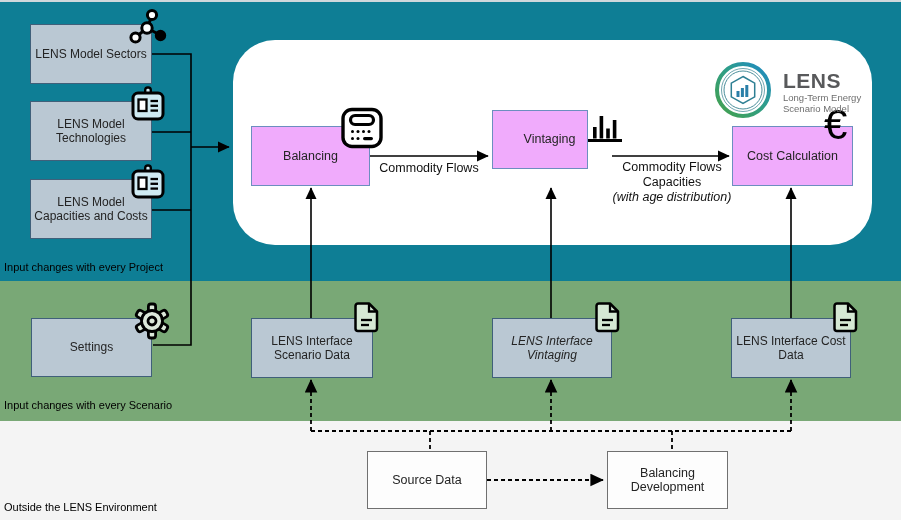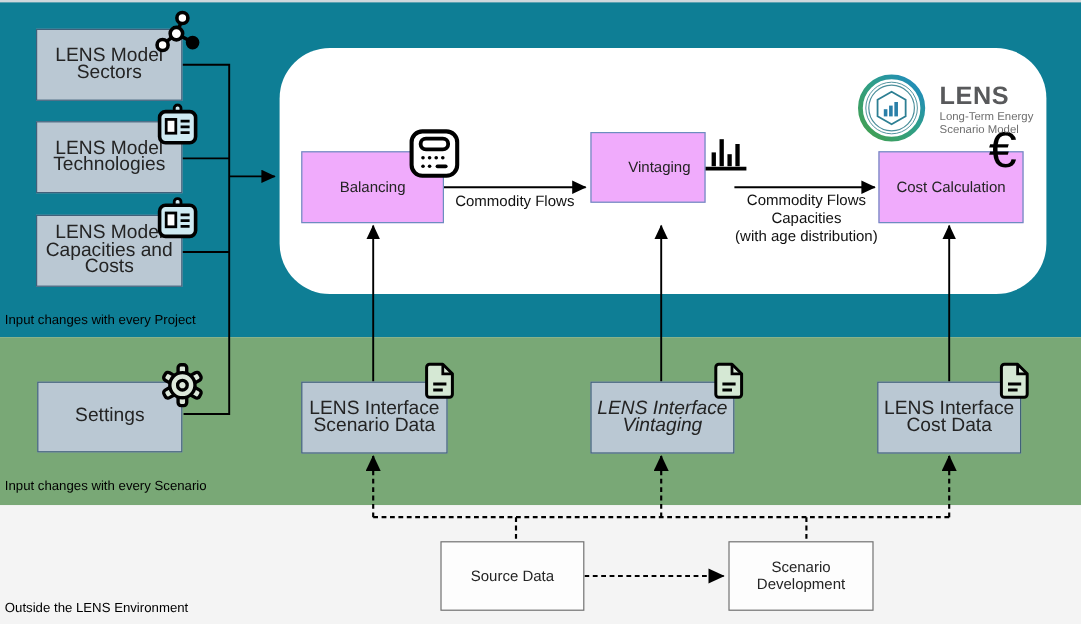--- a/index.html
+++ b/index.html
@@ -6,21 +6,21 @@
   .canvas{position:relative;width:901px;height:520px;overflow:hidden;
           font-family:"Liberation Sans",sans-serif;color:#242424;background:#f4f4f4;}
   .band{position:absolute;left:0;width:901px;}
   .band-project{top:0;height:281px;background:#0e7e95;}
   .band-scenario{top:281px;height:140px;background:#79a876;}
   .band-outside{top:421px;height:99px;background:#f4f4f4;}
   .top-edge{position:absolute;left:0;top:0;width:901px;height:2px;background:#cfd8dc;}
   .engine-panel{position:absolute;left:233px;top:40px;width:639px;height:205px;
                 background:#ffffff;border-radius:42px;}
   .node{position:absolute;display:flex;align-items:center;justify-content:center;
-        text-align:center;font-size:16px;line-height:14.5px;box-sizing:border-box;padding:2px;}
+        text-align:center;font-size:12px;line-height:14.5px;box-sizing:border-box;padding:2px;}
   .node-data{background:#bac8d3;border:1px solid #40607a;}
   .node-process{background:#f0abfc;border:1px solid #6c8ebf;font-size:12.5px;}
   .node-external{background:#fdfdfd;border:1px solid #707070;font-size:12.5px;}
   .region-label{position:absolute;font-size:11px;color:#000;white-space:nowrap;}
   .edge-label{position:absolute;font-size:12.5px;line-height:15px;text-align:center;color:#111;}
   .icon{position:absolute;}
   svg{display:block;}
   .connectors{position:absolute;left:0;top:0;}
   .euro{position:absolute;font-size:42px;font-weight:400;color:#000;line-height:42px;
         font-family:"Liberation Sans",sans-serif;}
@@ -95,28 +95,28 @@
     <span>LENS Interface Vintaging</span>
   </div>
   <div class="node node-data" style="left:731px;top:318px;width:120px;height:60px;">
     <span>LENS Interface Cost Data</span>
   </div>
 
   <div class="node node-external" style="left:367px;top:451px;width:120px;height:58px;">
     <span>Source Data</span>
   </div>
   <div class="node node-external" style="left:607px;top:451px;width:121px;height:58px;">
-    <span>Scenario Development</span>
+    <span>Balancing Development</span>
   </div>
 
   <div class="edge-label" style="left:354px;top:161px;width:150px;">Commodity Flows</div>
   <div class="edge-label" style="left:592px;top:160px;width:160px;">
     <span style="display:block;">Commodity Flows</span>
     <span style="display:block;">Capacities</span>
-    <span style="display:block;">(with age distribution)</span>
+    <span style="display:block;font-style:italic;">(with age distribution)</span>
   </div>
 
   <div class="region-label" style="left:4px;top:261px;">Input changes with every Project</div>
   <div class="region-label" style="left:4px;top:399px;">Input changes with every Scenario</div>
   <div class="region-label" style="left:4px;top:501px;">Outside the LENS Environment</div>
 
   <svg class="icon" style="left:126px;top:6px;" width="42" height="42" viewBox="0 0 42 42">
     <g stroke="#000" stroke-width="3">
       <line x1="21" y1="22" x2="26" y2="10"></line>
       <line x1="21" y1="22" x2="34" y2="29"></line>

